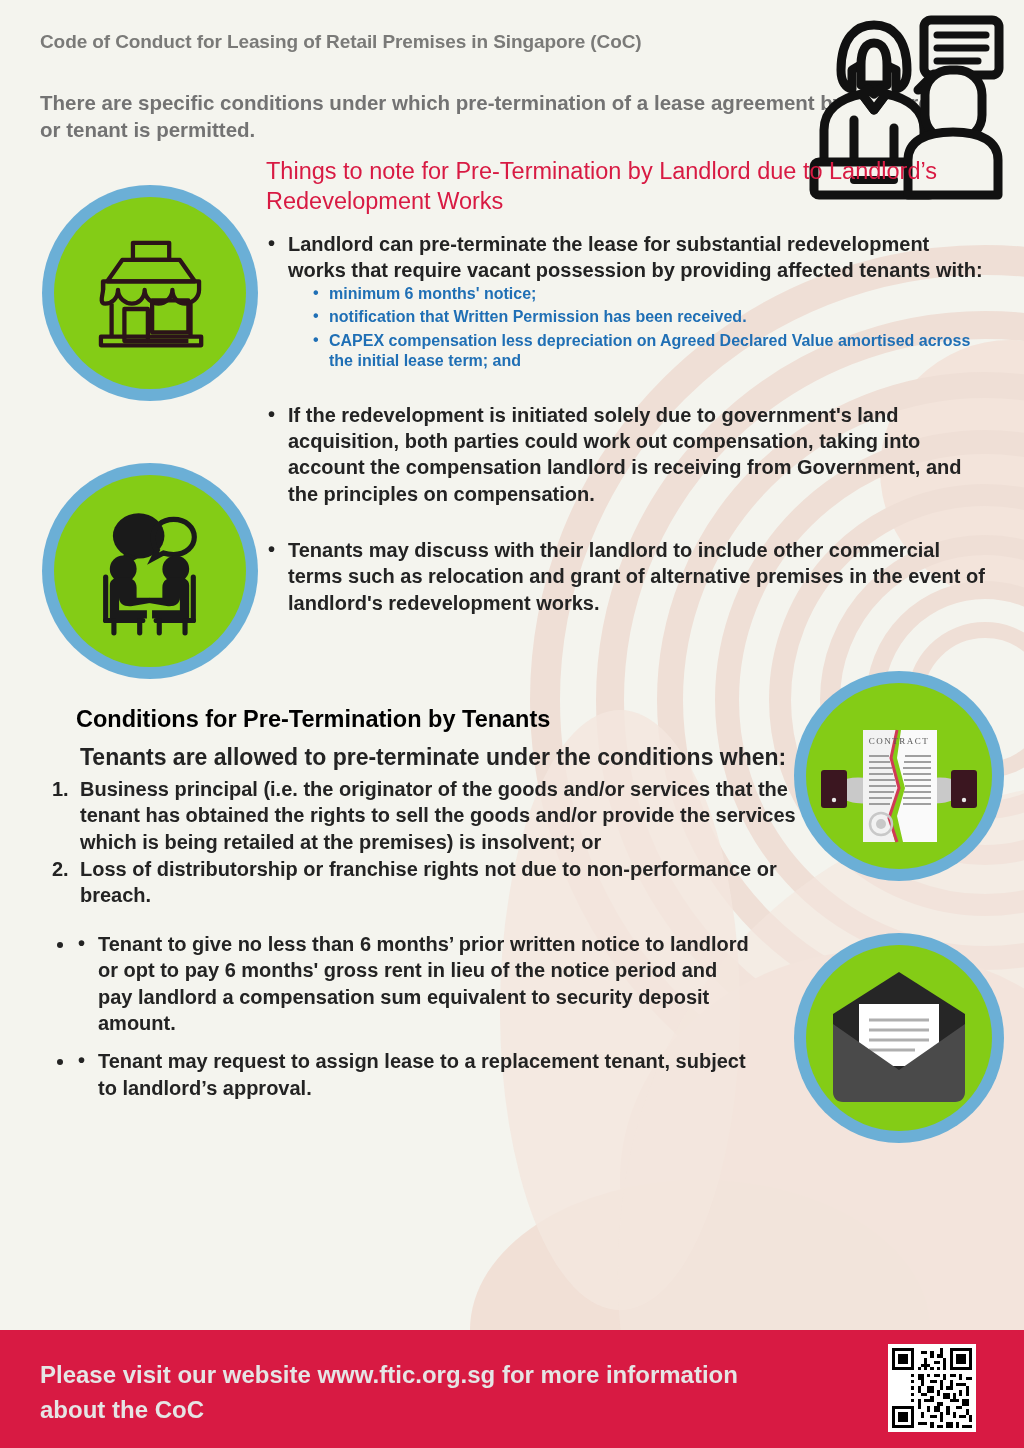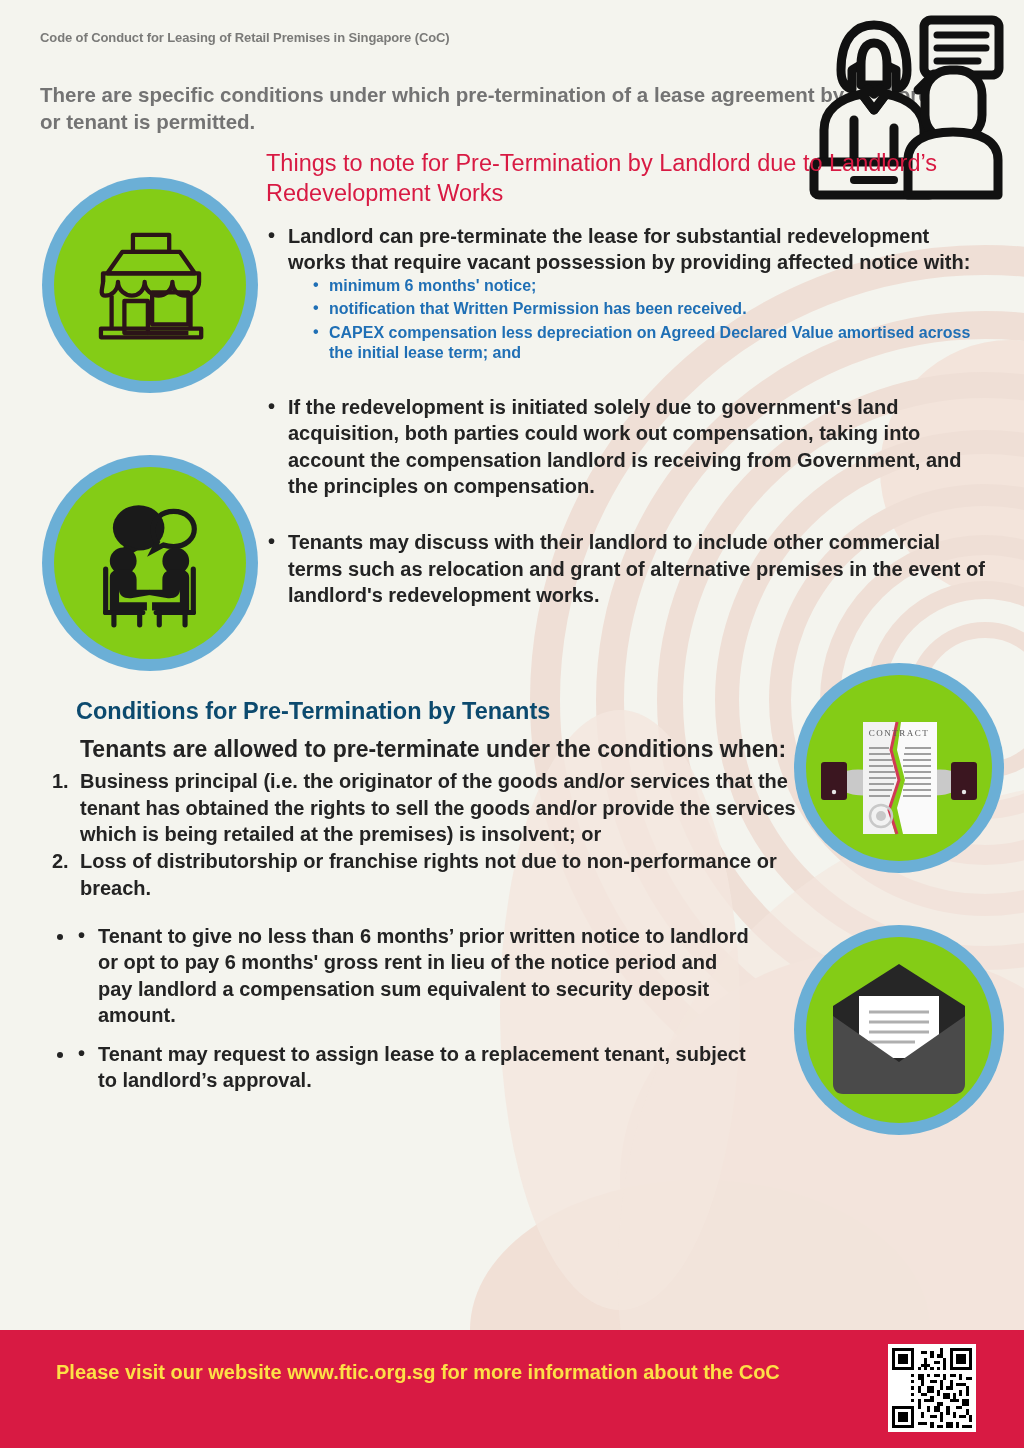--- a/index.html
+++ b/index.html
@@ -22,21 +22,21 @@
     pointer-events: none;
   }
 
   
   .header {
     position: relative;
     z-index: 2;
     padding: 30px 40px 0 40px;
   }
   .eyebrow {
-    font-size: 13px;
+    font-size: 19px;
     font-weight: bold;
     color: #7A7A78;
     letter-spacing: -0.1px;
     line-height: 1.3;
   }
   .main-title {
     margin-top: 14px;
     font-size: 57px;
     font-weight: bold;
     color: #D81A43;
@@ -156,21 +156,21 @@
   .section-b {
     position: relative;
     margin-top: 18px;
     padding-left: 24px;
   }
   .sec-b-text { width: 760px; }
 
   .heading-pink-2 {
     font-size: 23.5px;
     font-weight: bold;
-    color: #0c4a6e;
+    color: #000000;
     line-height: 1.25;
     margin-bottom: 7px;
     padding-left: 24px;
   }
   .lead-line {
     font-size: 23px;
     font-weight: bold;
     color: #232323;
     line-height: 1.32;
     padding-left: 28px;
@@ -203,26 +203,26 @@
   
   .footer {
     position: absolute;
     left: 0; right: 0; bottom: 0;
     height: 118px;
     background: #D81A43;
     z-index: 3;
   }
   .footer-text {
     position: absolute;
-    left: 56px;
+    left: 40px;
     top: 28px;
     width: 760px;
-    font-size: 20px;
-    font-weight: bold;
-    color: #fde047;
+    font-size: 24px;
+    font-weight: bold;
+    color: #e5e5e5;
     line-height: 1.45;
   }
   .qr-box {
     position: absolute;
     right: 48px;
     top: 14px;
     width: 88px;
     height: 88px;
     background: #FFFFFF;
     padding: 4px;
@@ -348,21 +348,21 @@
           </g>
         </g>
       </svg>
     </div>
 
     <div class="sec-a-text">
       <h2 class="heading-pink">Things to note for Pre-Termination by Landlord due to Landlord’s Redevelopment Works</h2>
 
       <ul class="main-bullets">
         <li class="bullet">
-          <span>Landlord can pre-terminate the lease for substantial redevelopment works that require vacant possession by providing affected notice with:</span>
+          <span>Landlord can pre-terminate the lease for substantial redevelopment works that require vacant possession by providing affected tenants with:</span>
           <ul class="sub-bullets">
             <li class="sub-bullet">minimum 6 months' notice;</li>
             <li class="sub-bullet">notification that Written Permission has been received.</li>
             <li class="sub-bullet">CAPEX compensation less depreciation on Agreed Declared Value amortised across the initial lease term; and</li>
           </ul>
         </li>
       </ul>
 
       <ul class="main-bullets" style="margin-top:30px">
         <li class="bullet" style="margin-bottom:30px">If the redevelopment is initiated solely due to government's land acquisition, both parties could work out compensation, taking into account the compensation landlord is receiving from Government, and the principles on compensation.</li>

